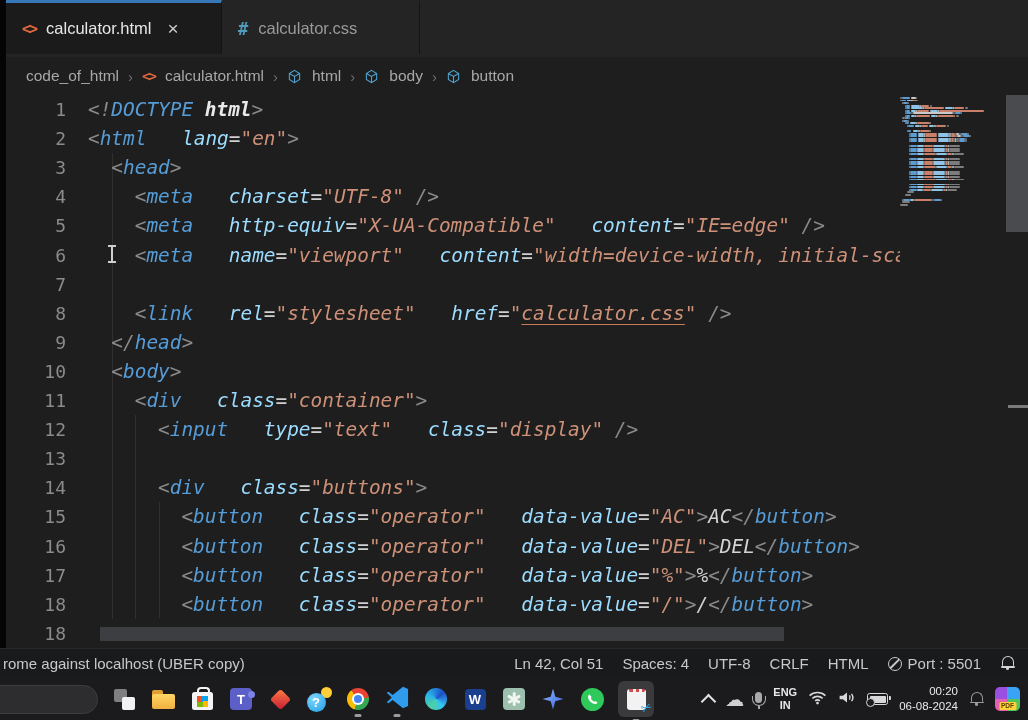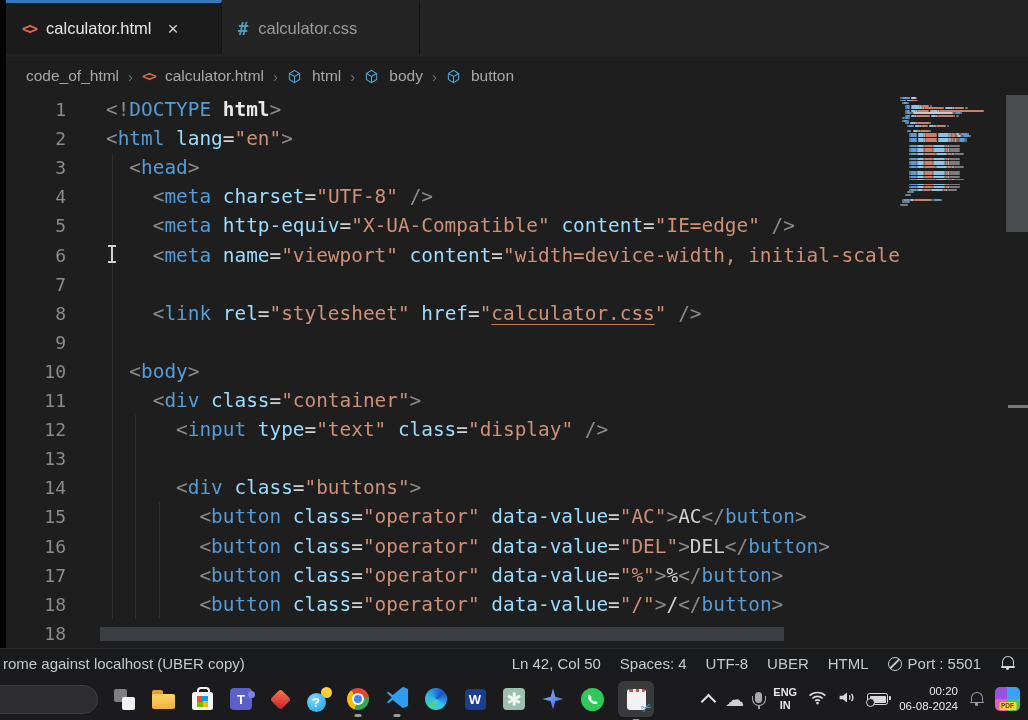--- a/index.html
+++ b/index.html
@@ -30,22 +30,22 @@
   .bc-label{font-size:15.5px;color:#a8a8a8;}
   .bc-sep{color:#6d6d6d;font-size:15px;margin:0 1px;}
   .bc-code{font-family:"DejaVu Sans Mono",monospace;font-weight:bold;color:var(--icon-html,#e0693f);font-size:14px;letter-spacing:-2px;margin-right:2px;}
   .bc-cube{display:flex;margin-right:2px;}
 
   
   #editor{left:6px;top:95px;width:1022px;height:553px;background:#1e1e1f;}
   #code-clip{position:absolute;left:0;top:0;width:894px;height:553px;overflow:hidden;}
   .code-line{position:absolute;left:0;width:100%;height:29.1px;line-height:29.1px;font-family:"DejaVu Sans Mono",monospace;font-size:19.4px;white-space:pre;}
   .ln{position:absolute;left:0;width:60px;text-align:right;color:#8b8b8b;font-size:18px;}
-  .code-text{position:absolute;left:100px;}
-  .tk-p{color:var(--tk-p,#8a8a8a);} .tk-t{color:var(--tk-t,#569cd6);} .tk-a{color:var(--tk-a,#9cdcfe);}
+  .code-text{position:absolute;left:82px;font-style:italic;}
+  .tk-p{color:var(--tk-p,#8a8a8a);} .tk-t{color:var(--tk-t,#569cd6);} .tk-a{color:var(--tk-a,#9cdcfe);margin-left:24px;}
   .tk-s{color:var(--tk-s,#ce9178);} .tk-w{color:var(--tk-w,#d4d4d4);} .tk-o{color:#d0d0d0;}
   .tk-d{color:#e9e9e9;font-weight:bold;}
   .tk-u{color:var(--tk-s,#ce9178);text-decoration:underline;text-decoration-color:#c77a56;text-underline-offset:4px;}
   .guide{position:absolute;width:1px;background:rgba(255,255,255,.08);}
   #ibeam{left:100px;top:150px;width:11px;height:18px;}
   #ibeam i{position:absolute;left:5px;top:0;width:1.6px;height:18px;background:#cfcfcf;}
   #ibeam:before,#ibeam:after{content:"";position:absolute;left:2px;width:8px;height:1.6px;background:#cfcfcf;}
   #ibeam:before{top:0;} #ibeam:after{bottom:0;}
   #minimap{left:894px;top:2px;width:100px;}
   .mm-row{height:2.55px;display:flex;align-items:flex-start;}
@@ -179,21 +179,21 @@
         <div class="guide" style="left: 129px; top: 320px; height: 204px;"></div>
         <div class="guide" style="left: 153px; top: 407px; height: 116px;"></div>
         <div class="code-line" style="top: 0px;"><span class="ln">1</span><span class="code-text"><span class="tk-p">&lt;!</span><span class="tk-t">DOCTYPE</span><span class="tk-w"> </span><span class="tk-d">html</span><span class="tk-p">&gt;</span></span></div>
         <div class="code-line" style="top: 29.1px;"><span class="ln">2</span><span class="code-text"><span class="tk-p">&lt;</span><span class="tk-t">html</span><span class="tk-w"> </span><span class="tk-a">lang</span><span class="tk-o">=</span><span class="tk-s">"en"</span><span class="tk-p">&gt;</span></span></div>
         <div class="code-line" style="top: 58.2px;"><span class="ln">3</span><span class="code-text"><span class="tk-w">  </span><span class="tk-p">&lt;</span><span class="tk-t">head</span><span class="tk-p">&gt;</span></span></div>
         <div class="code-line" style="top: 87.3px;"><span class="ln">4</span><span class="code-text"><span class="tk-w">    </span><span class="tk-p">&lt;</span><span class="tk-t">meta</span><span class="tk-w"> </span><span class="tk-a">charset</span><span class="tk-o">=</span><span class="tk-s">"UTF-8"</span><span class="tk-w"> </span><span class="tk-p">/&gt;</span></span></div>
         <div class="code-line" style="top: 116.4px;"><span class="ln">5</span><span class="code-text"><span class="tk-w">    </span><span class="tk-p">&lt;</span><span class="tk-t">meta</span><span class="tk-w"> </span><span class="tk-a">http-equiv</span><span class="tk-o">=</span><span class="tk-s">"X-UA-Compatible"</span><span class="tk-w"> </span><span class="tk-a">content</span><span class="tk-o">=</span><span class="tk-s">"IE=edge"</span><span class="tk-w"> </span><span class="tk-p">/&gt;</span></span></div>
         <div class="code-line" style="top: 145.5px;"><span class="ln">6</span><span class="code-text"><span class="tk-w">    </span><span class="tk-p">&lt;</span><span class="tk-t">meta</span><span class="tk-w"> </span><span class="tk-a">name</span><span class="tk-o">=</span><span class="tk-s">"viewport"</span><span class="tk-w"> </span><span class="tk-a">content</span><span class="tk-o">=</span><span class="tk-s">"width=device-width, initial-scale=1.0"</span></span></div>
         <div class="code-line" style="top: 174.6px;"><span class="ln">7</span></div>
         <div class="code-line" style="top: 203.7px;"><span class="ln">8</span><span class="code-text"><span class="tk-w">    </span><span class="tk-p">&lt;</span><span class="tk-t">link</span><span class="tk-w"> </span><span class="tk-a">rel</span><span class="tk-o">=</span><span class="tk-s">"stylesheet"</span><span class="tk-w"> </span><span class="tk-a">href</span><span class="tk-o">=</span><span class="tk-s">"</span><span class="tk-u">calculator.css</span><span class="tk-s">"</span><span class="tk-w"> </span><span class="tk-p">/&gt;</span></span></div>
-        <div class="code-line" style="top: 232.8px;"><span class="ln">9</span></div>
+        <div class="code-line" style="top: 232.8px;"><span class="ln">9</span><span class="code-text"><span class="tk-w">  </span><span class="tk-p">&lt;/</span><span class="tk-t">head</span><span class="tk-p">&gt;</span></span></div>
         <div class="code-line" style="top: 261.9px;"><span class="ln">10</span><span class="code-text"><span class="tk-w">  </span><span class="tk-p">&lt;</span><span class="tk-t">body</span><span class="tk-p">&gt;</span></span></div>
         <div class="code-line" style="top: 291px;"><span class="ln">11</span><span class="code-text"><span class="tk-w">    </span><span class="tk-p">&lt;</span><span class="tk-t">div</span><span class="tk-w"> </span><span class="tk-a">class</span><span class="tk-o">=</span><span class="tk-s">"container"</span><span class="tk-p">&gt;</span></span></div>
         <div class="code-line" style="top: 320.1px;"><span class="ln">12</span><span class="code-text"><span class="tk-w">      </span><span class="tk-p">&lt;</span><span class="tk-t">input</span><span class="tk-w"> </span><span class="tk-a">type</span><span class="tk-o">=</span><span class="tk-s">"text"</span><span class="tk-w"> </span><span class="tk-a">class</span><span class="tk-o">=</span><span class="tk-s">"display"</span><span class="tk-w"> </span><span class="tk-p">/&gt;</span></span></div>
         <div class="code-line" style="top: 349.2px;"><span class="ln">13</span><span class="code-text"></span></div>
         <div class="code-line" style="top: 378.3px;"><span class="ln">14</span><span class="code-text"><span class="tk-w">      </span><span class="tk-p">&lt;</span><span class="tk-t">div</span><span class="tk-w"> </span><span class="tk-a">class</span><span class="tk-o">=</span><span class="tk-s">"buttons"</span><span class="tk-p">&gt;</span></span></div>
         <div class="code-line" style="top: 407.4px;"><span class="ln">15</span><span class="code-text"><span class="tk-w">        </span><span class="tk-p">&lt;</span><span class="tk-t">button</span><span class="tk-w"> </span><span class="tk-a">class</span><span class="tk-o">=</span><span class="tk-s">"operator"</span><span class="tk-w"> </span><span class="tk-a">data-value</span><span class="tk-o">=</span><span class="tk-s">"AC"</span><span class="tk-p">&gt;</span><span class="tk-w">AC</span><span class="tk-p">&lt;/</span><span class="tk-t">button</span><span class="tk-p">&gt;</span></span></div>
         <div class="code-line" style="top: 436.5px;"><span class="ln">16</span><span class="code-text"><span class="tk-w">        </span><span class="tk-p">&lt;</span><span class="tk-t">button</span><span class="tk-w"> </span><span class="tk-a">class</span><span class="tk-o">=</span><span class="tk-s">"operator"</span><span class="tk-w"> </span><span class="tk-a">data-value</span><span class="tk-o">=</span><span class="tk-s">"DEL"</span><span class="tk-p">&gt;</span><span class="tk-w">DEL</span><span class="tk-p">&lt;/</span><span class="tk-t">button</span><span class="tk-p">&gt;</span></span></div>
         <div class="code-line" style="top: 465.6px;"><span class="ln">17</span><span class="code-text"><span class="tk-w">        </span><span class="tk-p">&lt;</span><span class="tk-t">button</span><span class="tk-w"> </span><span class="tk-a">class</span><span class="tk-o">=</span><span class="tk-s">"operator"</span><span class="tk-w"> </span><span class="tk-a">data-value</span><span class="tk-o">=</span><span class="tk-s">"%"</span><span class="tk-p">&gt;</span><span class="tk-w">%</span><span class="tk-p">&lt;/</span><span class="tk-t">button</span><span class="tk-p">&gt;</span></span></div>
         <div class="code-line" style="top: 494.7px;"><span class="ln">18</span><span class="code-text"><span class="tk-w">        </span><span class="tk-p">&lt;</span><span class="tk-t">button</span><span class="tk-w"> </span><span class="tk-a">class</span><span class="tk-o">=</span><span class="tk-s">"operator"</span><span class="tk-w"> </span><span class="tk-a">data-value</span><span class="tk-o">=</span><span class="tk-s">"/"</span><span class="tk-p">&gt;</span><span class="tk-w">/</span><span class="tk-p">&lt;/</span><span class="tk-t">button</span><span class="tk-p">&gt;</span></span></div>
         <div class="code-line" style="top: 523.8px;"><span class="ln">18</span><span class="code-text"></span></div>
@@ -607,24 +607,24 @@
         </div>
       </div>
     <div class="abs" id="vscroll"></div>
     <div class="abs" id="ruler-mark"></div>
     <div class="abs" id="hscroll"></div>
   </div>
 
   <div class="abs" id="statusbar">
     <span id="status-left">rome against localhost (UBER copy)</span>
     <div id="status-right">
-      <span class="st-item">Ln 42, Col 50</span>
+      <span class="st-item">Ln 42, Col 51</span>
       <span class="st-item">Spaces: 4</span>
       <span class="st-item">UTF-8</span>
-      <span class="st-item">UBER</span>
+      <span class="st-item">CRLF</span>
       <span class="st-item">HTML</span>
       <span class="port-wrap st-item">
         <span class="noslash"></span>
         <span>Port : 5501</span>
       </span>
       <span class="bell">
           <b></b>
           <i></i>
           <u></u>
         </span>

